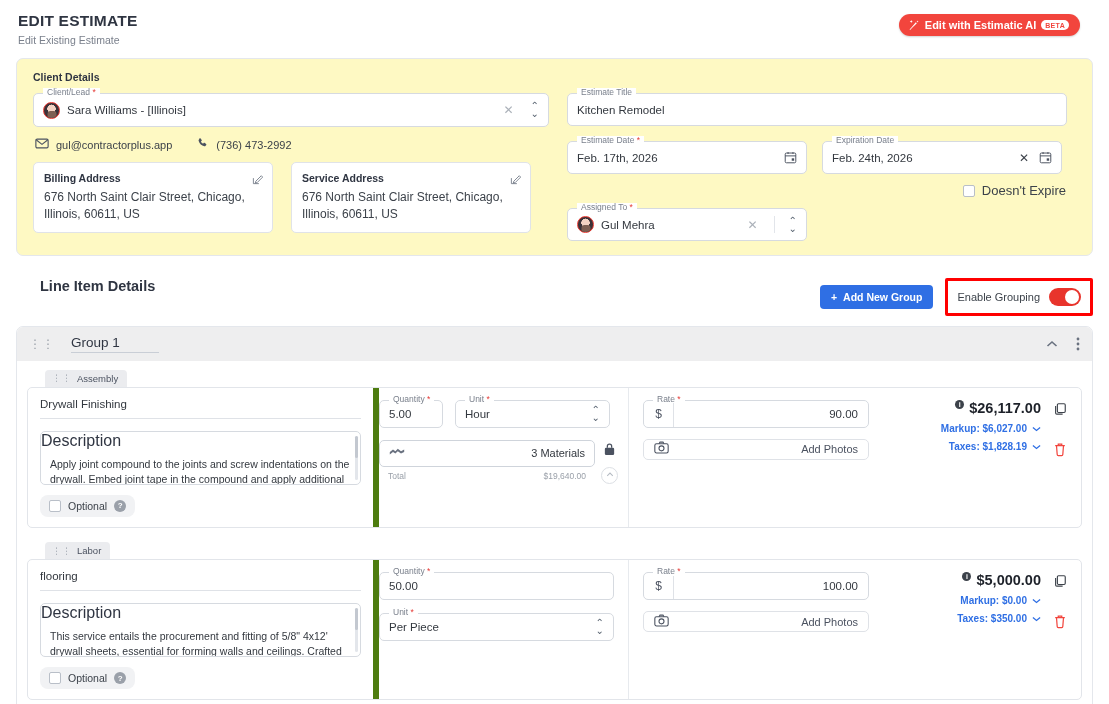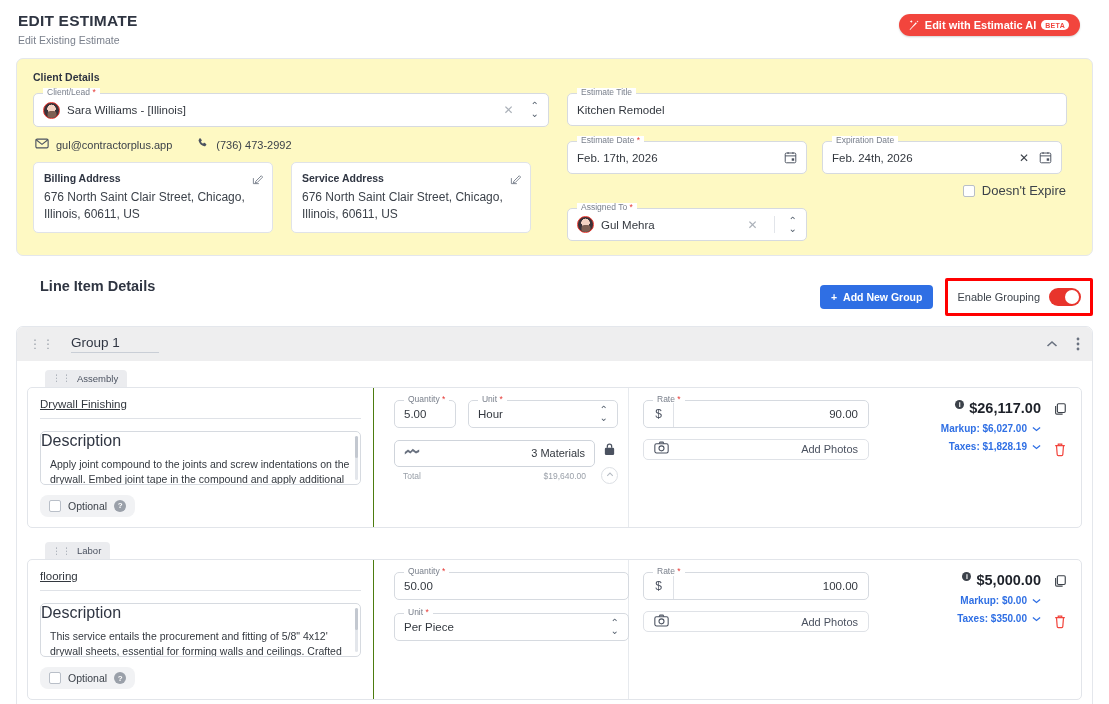--- a/index.html
+++ b/index.html
@@ -121,33 +121,33 @@
   .chip-row { padding: 6px 0 0 18px; }
   .chip {
     display: inline-flex; align-items: center; gap: 5px;
     background: #ebecef; color: #4b5costume; color: #4b5260;
     border-radius: 4px 4px 0 0; font-size: 9.5px; padding: 3px 9px 3px 7px;
   }
   .chip .dots { color: #989ea8; letter-spacing: 1px; font-size: 9px; }
 
   .item-row { display: flex; border: 1px solid #e2e5ea; border-radius: 5px; background: #fff; }
   .item-left { width: 345px; padding: 10px 12px 0 12px; }
-  .item-name { font-size: 11.5px; color: #33383f; border-bottom: 1px solid #dfe2e7; padding-bottom: 8px; text-decoration: underline; }
+  .item-name { font-size: 11.5px; color: #33383f; border-bottom: 1px solid #dfe2e7; padding-bottom: 8px; }
   .desc-fld { position: relative; margin-top: 12px; border: 1px solid #d6dae0; border-radius: 5px; height: 54px; overflow: hidden; }
   .desc-txt { font-size: 10.5px; line-height: 1.45; color: #33383f; padding: 7px 10px 0 9px; white-space: pre-line; }
   .desc-scroll { position: absolute; right: 2px; top: 4px; bottom: 4px; width: 3px; background: #e3e6eb; border-radius: 2px; }
   .desc-scroll i { display: block; width: 3px; height: 22px; background: #c3c8d0; border-radius: 2px; }
   .optional-chip {
     display: inline-flex; align-items: center; gap: 7px;
     background: #f1f2f4; border-radius: 8px; padding: 5px 9px; margin: 10px 0 10px 0;
   }
   .optional-chip .lbl { font-size: 10.5px; color: #3c424a; }
   .qmark { width: 12px; height: 12px; border-radius: 50%; background: #9aa0a9; color: #fff; font-size: 8px; display: inline-flex; align-items: center; justify-content: center; font-weight: bold; }
 
-  .item-mid { width: 255px; border-left: 1px solid #4d7c0f; padding: 12px 10px 0 20px; }
+  .item-mid { width: 255px; border-left: 6px solid #4d7c0f; padding: 12px 10px 0 0; }
   .qu-row { display: flex; gap: 12px; }
   .qty-fld { width: 64px; height: 28px; }
   .qty-wide { width: 235px; height: 28px; }
   .unit-fld { width: 155px; height: 28px; }
   .unit-fld .fld-body { justify-content: space-between; }
   .mat-box { margin-top: 12px; display: flex; gap: 6px; }
   .mat-main { flex: 1 1 auto; }
   .mat-top { border: 1px solid #cfd4db; border-radius: 5px; height: 27px; display: flex; align-items: center; justify-content: space-between; padding: 0 9px; font-size: 11px; color: #33383f; }
   .mat-bottom { display: flex; justify-content: space-between; padding: 4px 9px 0 9px; font-size: 8.5px; color: #9aa0a9; }
   .mat-side { display: flex; flex-direction: column; align-items: center; gap: 6px; padding-top: 2px; }

